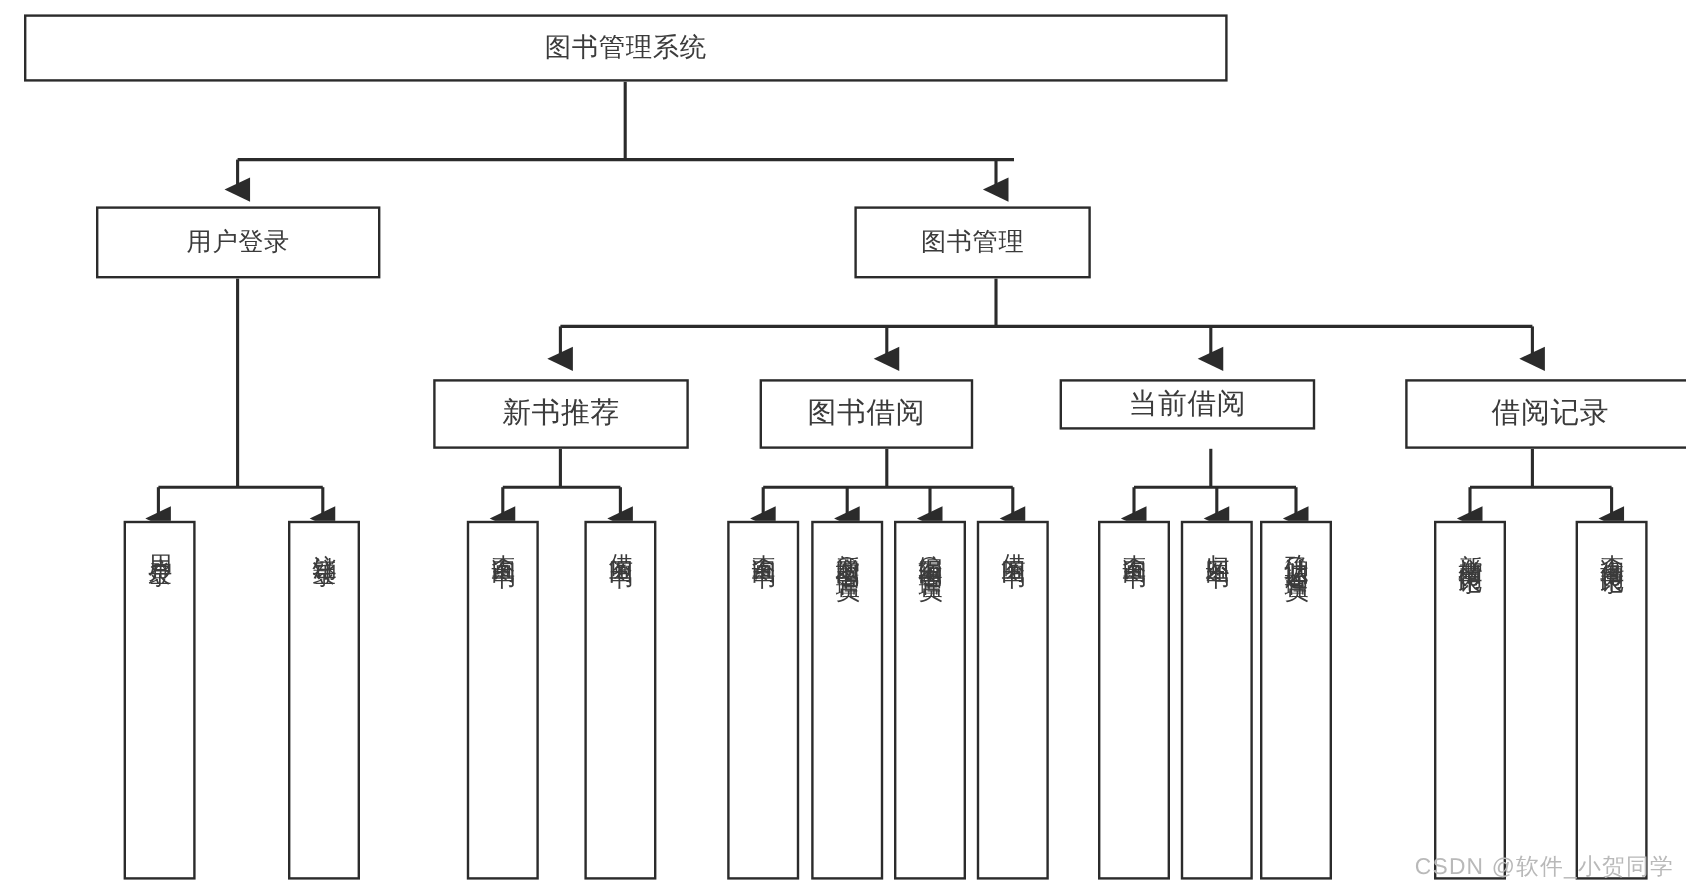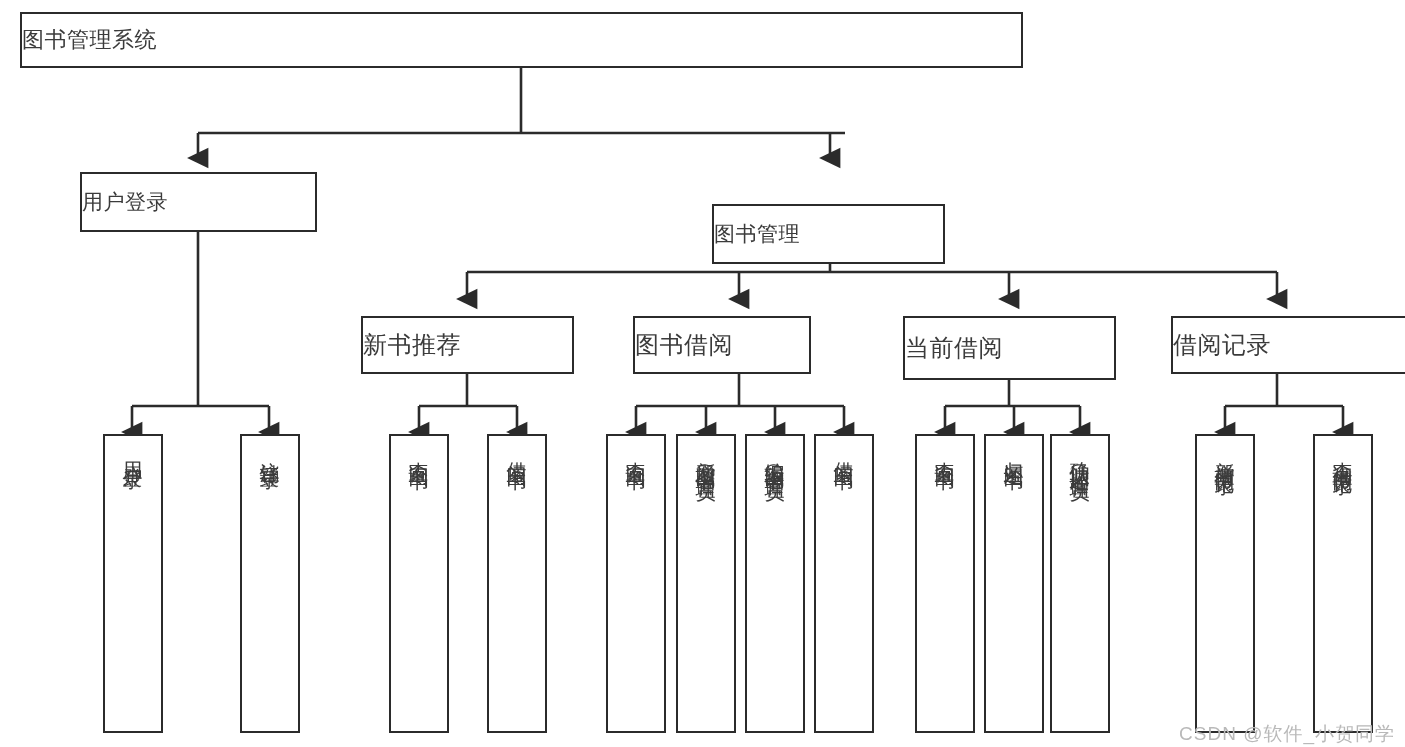--- a/index.html
+++ b/index.html
@@ -25,21 +25,21 @@
     height: 747px;
     pointer-events: none;
   }
   .node {
     position: absolute;
     box-sizing: border-box;
     background: #ffffff;
     border: 2px solid #2b2b2b;
     display: flex;
     align-items: center;
-    justify-content: flex-start;
+    justify-content: center;
     color: #3a3a3a;
   }
   .node .label {
     display: block;
     text-align: center;
     line-height: 1.16;
     color: #3b3b3b;
   }
   .node.horizontal .label {
     font-size: 21px;
@@ -64,21 +64,21 @@
   }
   .node.level2 .label {
     font-size: 21px;
   }
   .node.level3 .label {
     font-size: 24px;
   }
   #watermark {
     position: absolute;
     right: 10px;
-    bottom: 0;
+    bottom: 12px;
     font-size: 19px;
     color: #b9b9b9;
     letter-spacing: 1px;
     white-space: nowrap;
     pointer-events: none;
     margin-left: 38px;
   }
 </style>
 </head>
 <body>
@@ -136,33 +136,33 @@
   </svg>
 
   <div class="node horizontal root" style="left:20px; top:12px; width:1003px; height:56px;">
     <span class="label">图书管理系统</span>
   </div>
 
   <div class="node horizontal level2" style="left:80px; top:172px; width:237px; height:60px;">
     <span class="label">用户登录</span>
   </div>
 
-  <div class="node horizontal level2" style="left:712px; top:172px; width:233px; height:60px;margin-top:32px;">
+  <div class="node horizontal level2" style="left:712px; top:172px; width:197px; height:60px;">
     <span class="label">图书管理</span>
   </div>
 
   <div class="node horizontal level3" style="left:361px; top:316px; width:213px; height:58px;">
     <span class="label">新书推荐</span>
   </div>
 
   <div class="node horizontal level3" style="left:633px; top:316px; width:178px; height:58px;">
     <span class="label">图书借阅</span>
   </div>
 
-  <div class="node horizontal level3" style="left:903px; top:316px; width:213px; height:64px;">
+  <div class="node horizontal level3" style="left:883px; top:316px; width:213px; height:42px;">
     <span class="label">当前借阅</span>
   </div>
 
   <div class="node horizontal level3" style="left:1171px; top:316px; width:242px; height:58px;">
     <span class="label">借阅记录</span>
   </div>
 
   <div class="node vertical" style="left:103px; top:434px; width:60px; height:299px;">
     <span class="label">用户登录</span>
   </div>

